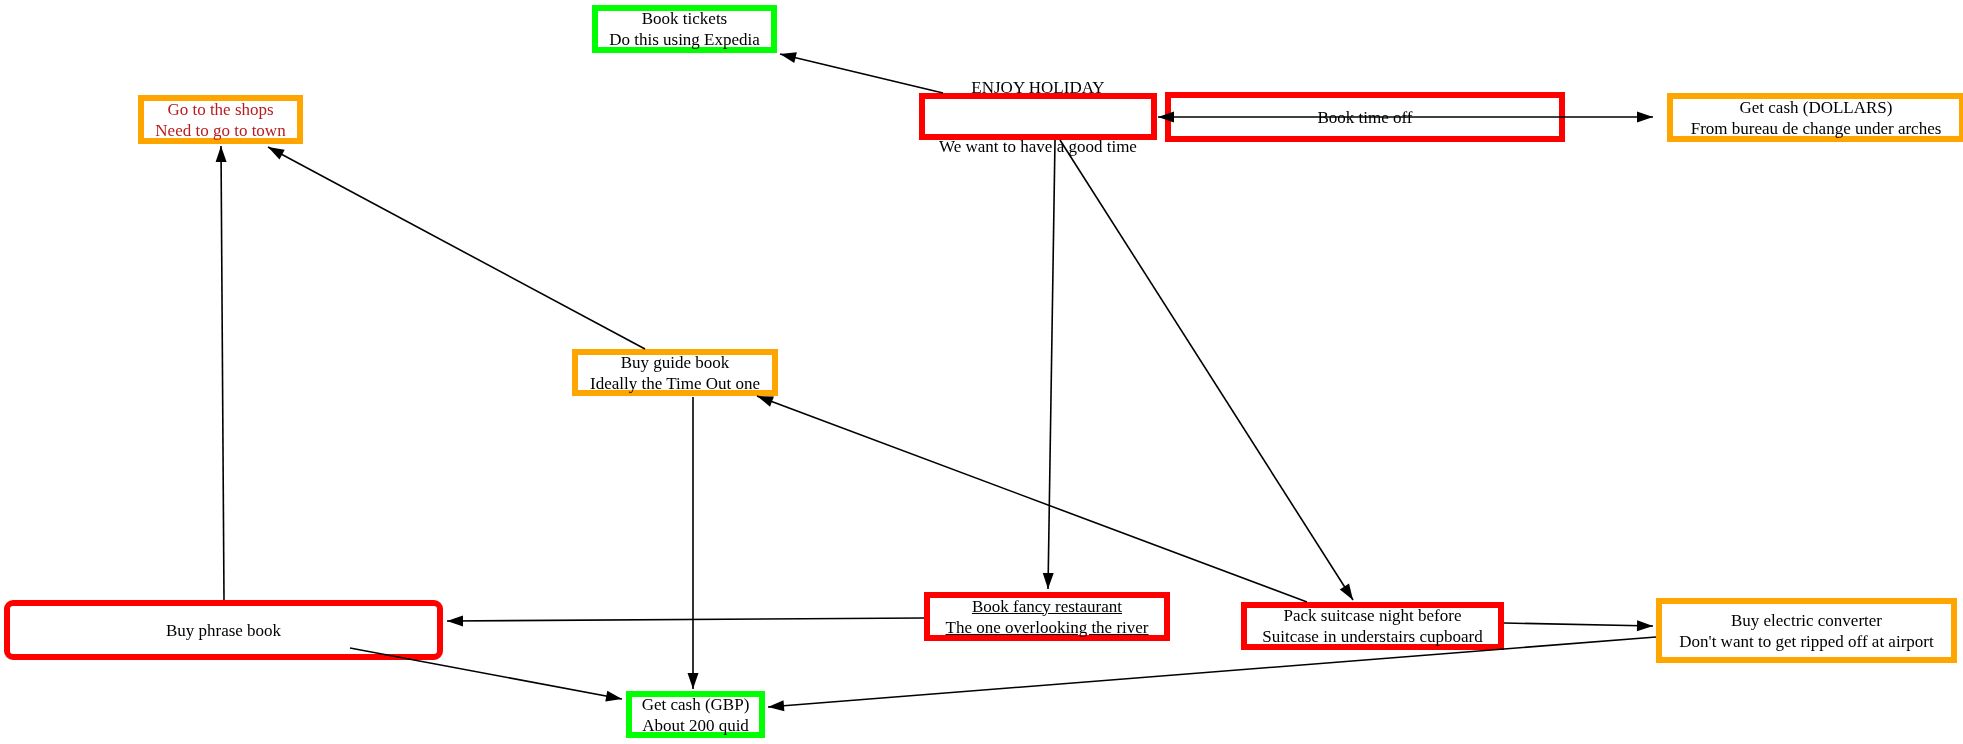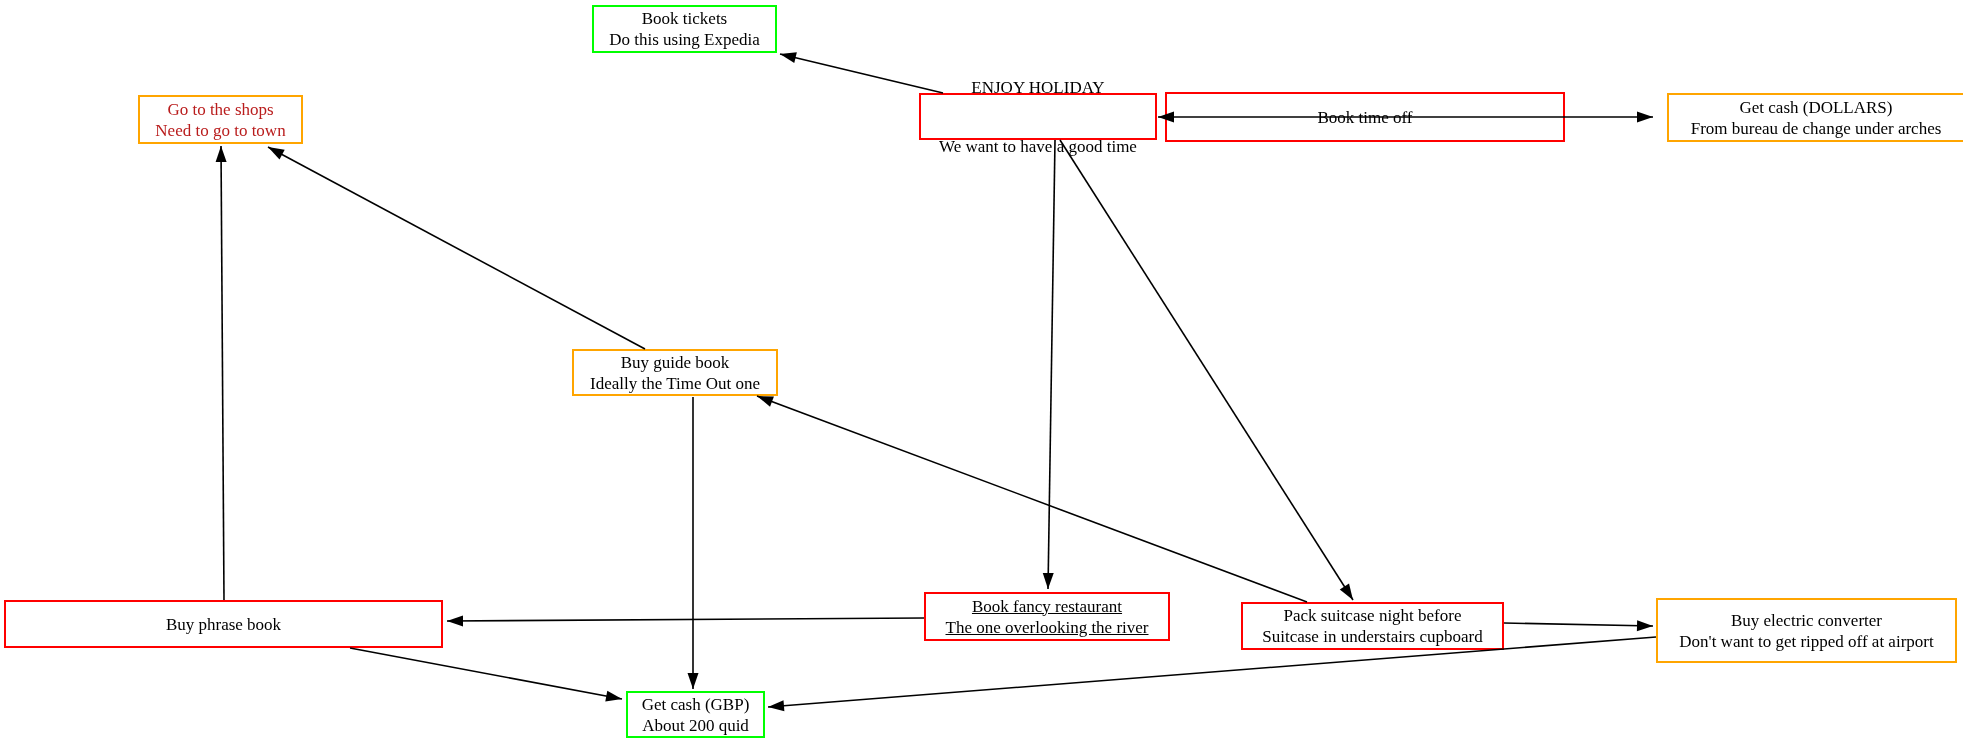--- a/index.html
+++ b/index.html
@@ -11,21 +11,21 @@
     position: relative;
     width: 1963px;
     height: 744px;
     background: #ffffff;
     overflow: hidden;
     font-family: "Liberation Serif", "DejaVu Serif", serif;
   }
   .node {
     position: absolute;
     box-sizing: border-box;
-    border: 2px solid #000000;
+    border: 6px solid #000000;
     background: #ffffff;
     display: flex;
     flex-direction: column;
     align-items: center;
     justify-content: center;
     text-align: center;
     color: #000000;
     font-size: 17px;
     line-height: 21px;
   }
@@ -60,21 +60,21 @@
         <span>Book time off</span>
       </div>
       <div class="node" style="left: 1655px; top: 93px; width: 298px; height: 49px; border-color: rgb(255, 165, 0); color: rgb(0, 0, 0); margin-left: 12px;">
         <span>Get cash (DOLLARS)</span>
         <span>From bureau de change under arches</span>
       </div>
       <div class="node" style="left: 572px; top: 349px; width: 206px; height: 47px; border-color: rgb(255, 165, 0); color: rgb(0, 0, 0);">
         <span>Buy guide book</span>
         <span>Ideally the Time Out one</span>
       </div>
-      <div class="node" style="left: 4px; top: 600px; width: 439px; height: 48px; border-color: rgb(255, 0, 0); color: rgb(0, 0, 0);">
+      <div class="node" style="left: 4px; top: 600px; width: 439px; height: 60px; border-color: rgb(255, 0, 0); color: rgb(0, 0, 0); border-radius: 9px;">
         <span>Buy phrase book</span>
       </div>
       <div class="node" style="left: 924px; top: 592px; width: 246px; height: 49px; border-color: rgb(255, 0, 0); color: rgb(0, 0, 0); text-decoration: underline;">
         <span>Book fancy restaurant</span>
         <span>The one overlooking the river</span>
       </div>
       <div class="node" style="left: 1241px; top: 602px; width: 263px; height: 48px; border-color: rgb(255, 0, 0); color: rgb(0, 0, 0);">
         <span>Pack suitcase night before</span>
         <span>Suitcase in understairs cupboard</span>
       </div>

